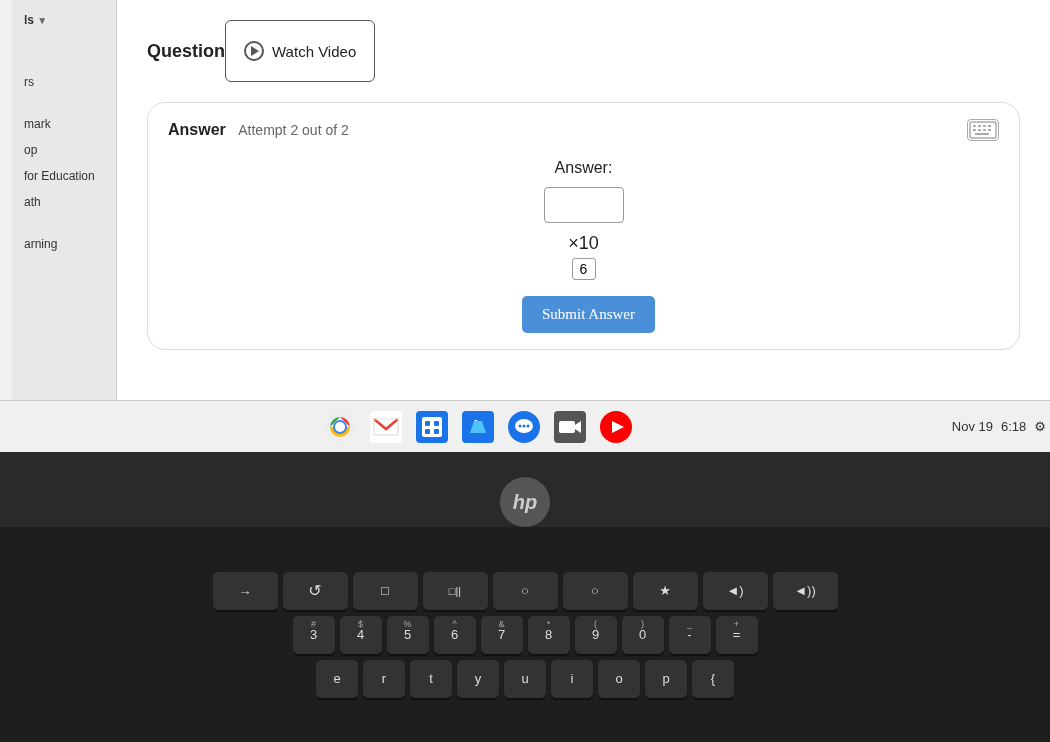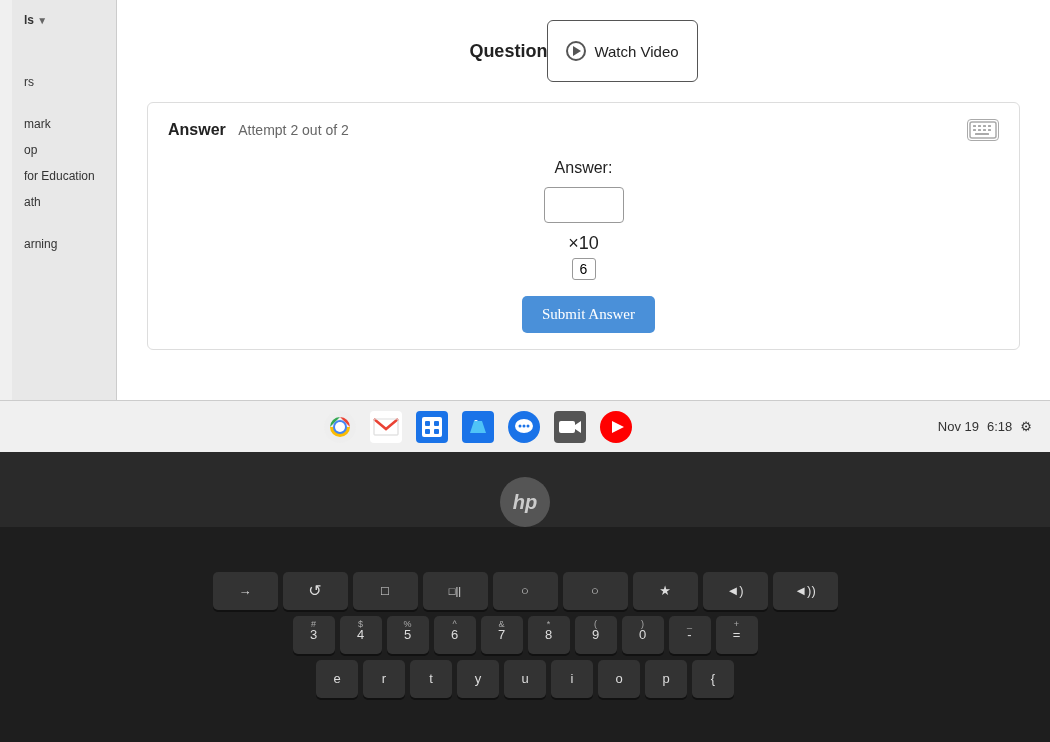--- a/index.html
+++ b/index.html
@@ -45,21 +45,21 @@
     }
 
     .main-content {
       flex: 1;
       background: #ffffff;
       padding: 20px 30px;
     }
 
     .top-bar {
       display: flex;
-      justify-content: center;
+      justify-content: flex-start;
       align-items: center;
       margin-bottom: 20px;
     }
 
     .question-label {
       font-size: 18px;
       font-weight: bold;
       color: #222;
     }
 
@@ -97,21 +97,21 @@
 
     .question-text {
       font-size: 18px;
       color: #222;
       line-height: 1.5;
       margin-bottom: 25px;
     }
 
     .answer-section {
       border: 1px solid #ddd;
-      border-radius: 6px;
+      border-radius: 18px;
       padding: 16px 20px;
     }
 
     .answer-header {
       display: flex;
       justify-content: space-between;
       align-items: center;
       margin-bottom: 18px;
     }
 
@@ -197,21 +197,21 @@
       position: absolute;
       bottom: 290px;
       left: 0;
       width: 1050px;
       height: 52px;
       background: #f0f0f0;
       border-top: 1px solid #ccc;
       display: flex;
       align-items: center;
       justify-content: space-between;
-      padding: 0 18px;
+      padding: 0 4px;
       text-align: center;
     }
 
     .taskbar-icons {
       display: flex;
       align-items: center;
       gap: 12px;
       margin: 0 auto;
     }
 

